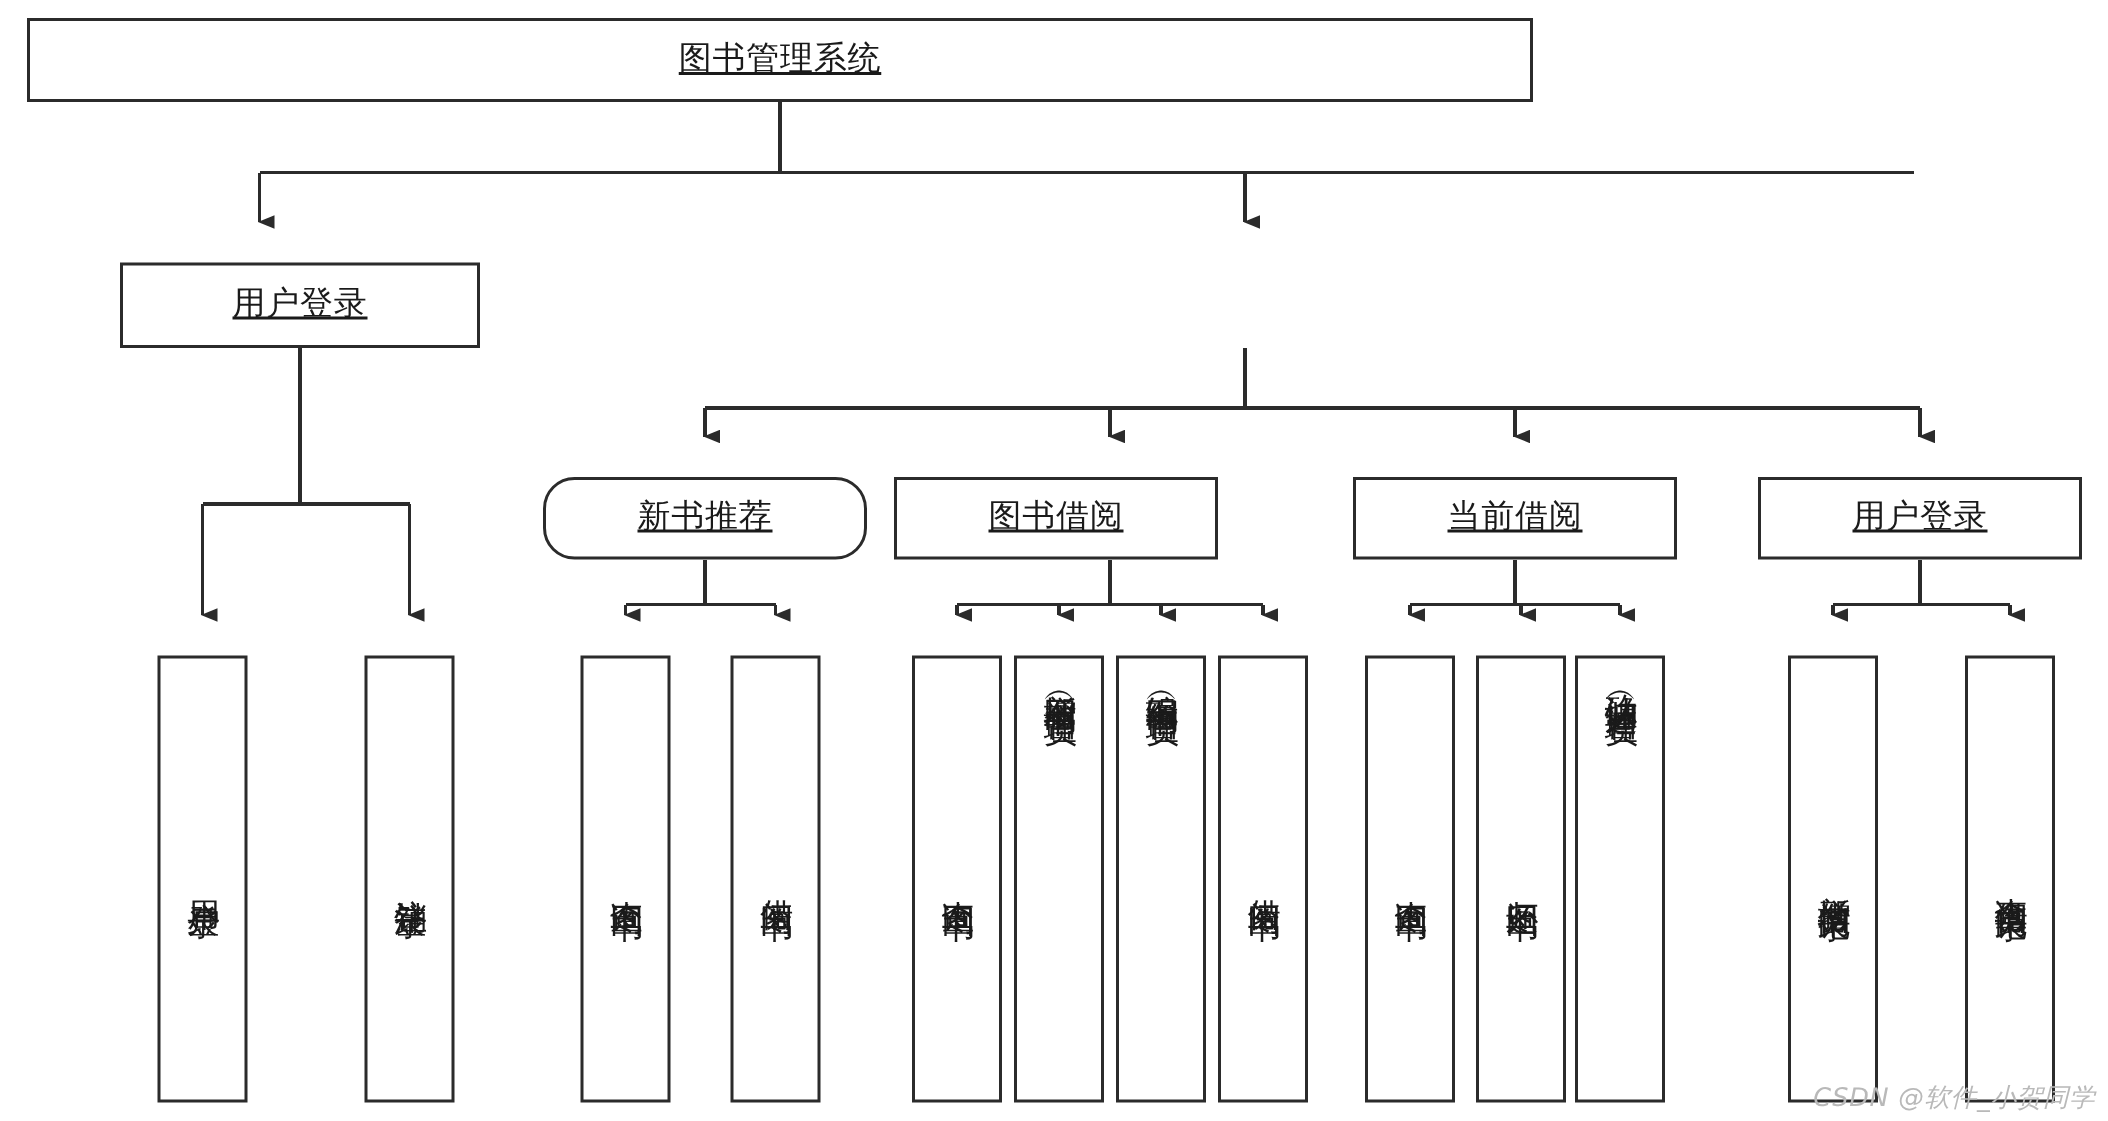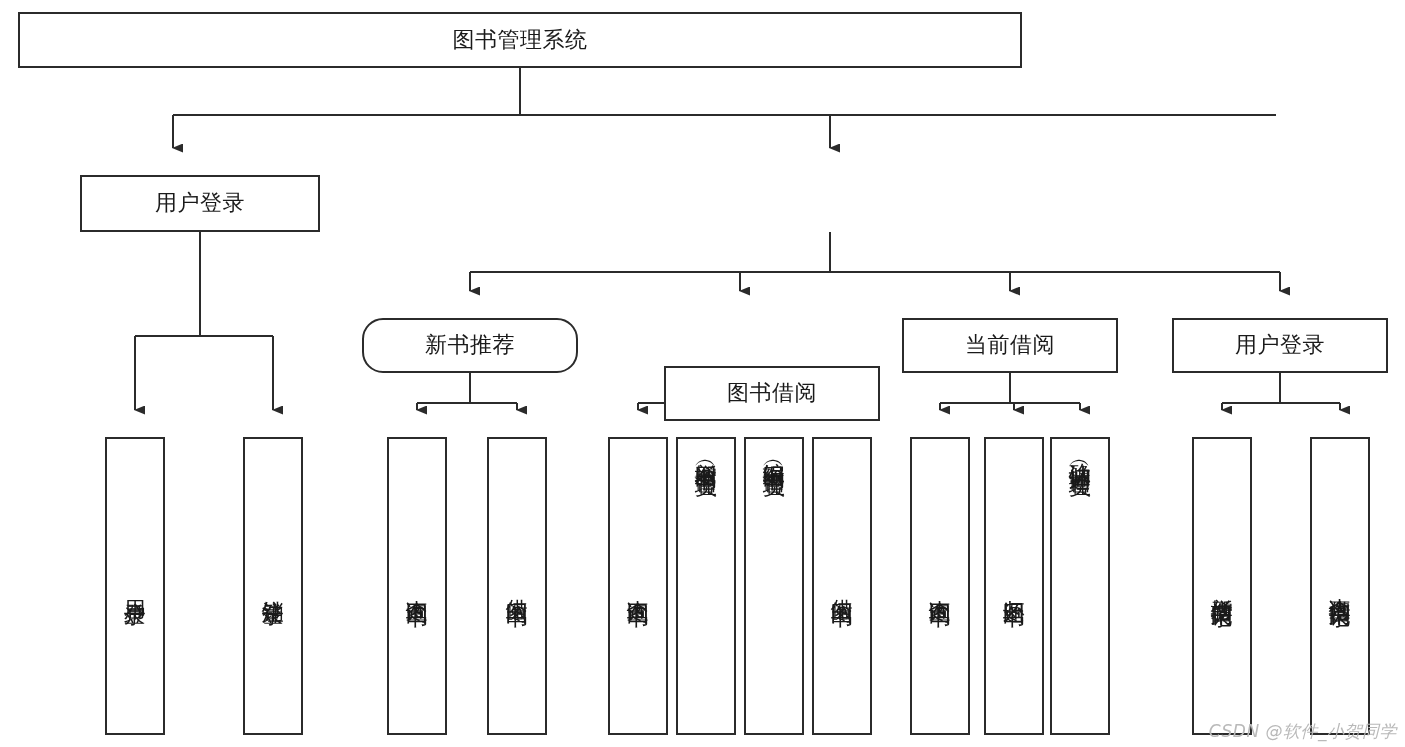--- a/index.html
+++ b/index.html
@@ -35,20 +35,21 @@
     color: #1a1a1a;
   }
   .node-box.horizontal {
     writing-mode: horizontal-tb;
   }
   .node-label-h {
     font-size: 22px;
     line-height: 1.1;
     letter-spacing: 0.5px;
     white-space: nowrap;
+    text-decoration: underline;
   }
   .node-box.vertical {
     align-items: flex-start;
     justify-content: center;
     padding-top: 6px;
   }
   .node-label-v {
     writing-mode: vertical-rl;
     text-orientation: upright;
     font-size: 22px;
@@ -133,21 +134,21 @@
     <span class="node-label-h">图书管理系统</span>
   </div>
 
   <div class="node-box horizontal" style="left: 80px; top: 175px; width: 240px; height: 57px;">
     <span class="node-label-h">用户登录</span>
   </div>
 
   <div class="node-box horizontal" style="left: 362px; top: 318px; width: 216px; height: 55px; border-radius: 21px;">
     <span class="node-label-h">新书推荐</span>
   </div>
-  <div class="node-box horizontal" style="left: 664px; top: 318px; width: 216px; height: 55px; margin-top: 48px;">
+  <div class="node-box horizontal" style="left: 596px; top: 318px; width: 216px; height: 55px;">
     <span class="node-label-h">图书借阅</span>
   </div>
   <div class="node-box horizontal" style="left: 902px; top: 318px; width: 216px; height: 55px;">
     <span class="node-label-h">当前借阅</span>
   </div>
   <div class="node-box horizontal" style="left: 1172px; top: 318px; width: 216px; height: 55px;">
     <span class="node-label-h">用户登录</span>
   </div>
 
   <div class="node-box vertical center-text" style="left: 105px; top: 437px; width: 60px; height: 298px;">

